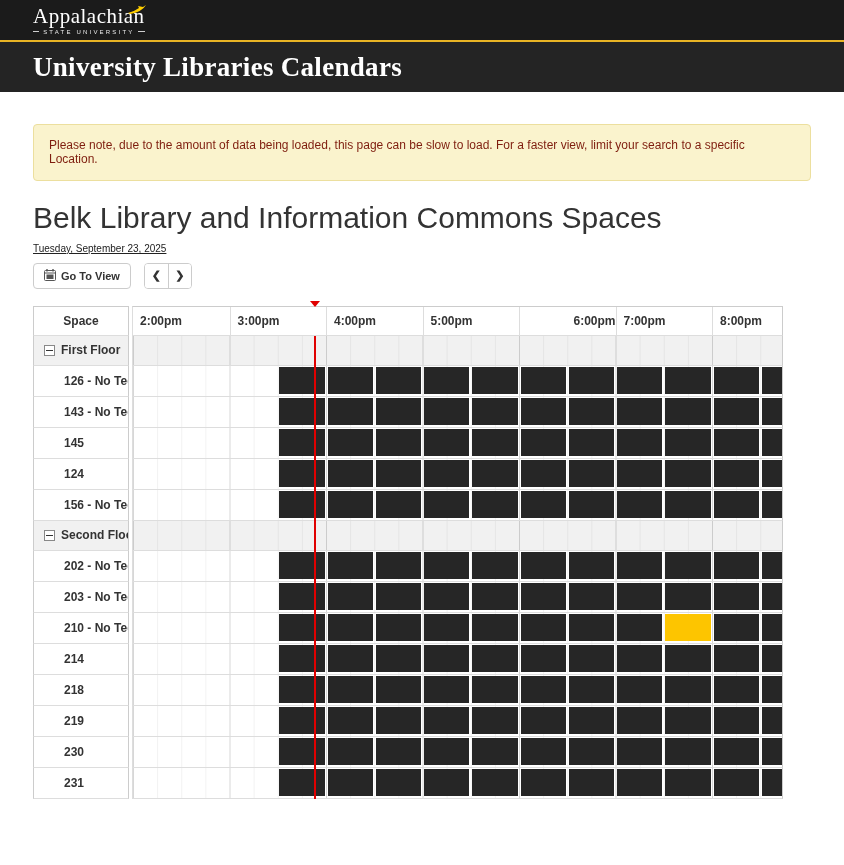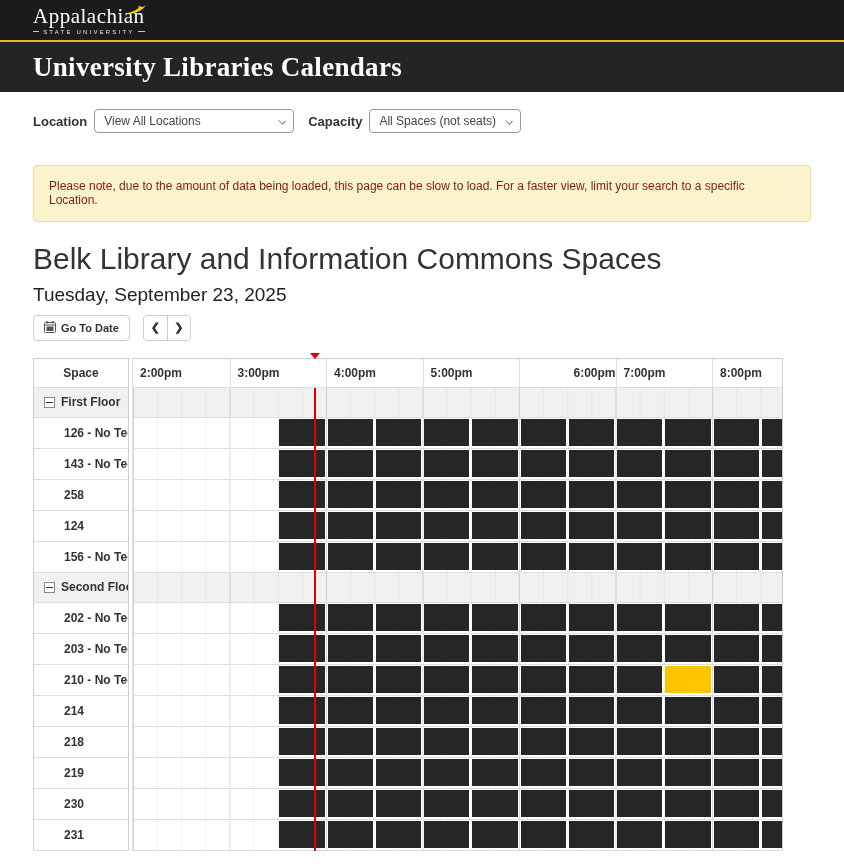--- a/index.html
+++ b/index.html
@@ -32,21 +32,21 @@
   .select.loc { width:200px; margin-right:14px; }
   .select .chev { position:absolute; right:8px; top:8px; width:6px; height:6px;
     border-right:1px solid #777; border-bottom:1px solid #777; transform:rotate(45deg) scale(1,.8); }
 
   
   .notice { margin-top:32px; background:#faf3cd; border:1px solid #ecdf9e; border-radius:4px;
     color:#7e1d0e; font-size:12px; padding:13px 15px; line-height:1.2; }
 
   
   .page-heading { margin-top:20px; font-size:30px; font-weight:500; color:#333; }
-  .page-date { margin-top:8px; font-size:19px; color:#222; }
+  .page-date { margin-top:8px; font-size:10px; color:#222;text-decoration:underline; }
 
   
   .toolbar { display:flex; align-items:center; gap:13px; margin:9px 0 0; }
   .btn { display:flex; align-items:center; gap:5px; height:26px; padding:0 10px;
     border:1px solid #ccc; border-radius:4px; background:#fff; font-size:11px; font-weight:bold;
     color:#333; cursor:pointer; font-family:"Liberation Sans",sans-serif; }
   .btn-group { display:flex; height:26px; border:1px solid #ccc; border-radius:4px;
     overflow:hidden; background:#fff; }
   .btn-group button { width:23px; border:none; background:#fff; font-size:11px; font-weight:bold;
     color:#333; cursor:pointer; }
@@ -105,50 +105,38 @@
     </span>
   </div>
 </header>
 <div class="gold-divider"></div>
 <div class="titlebar">
   <h1>University Libraries Calendars</h1>
 </div>
 
 <main>
 
-  <div class="filters">
-    <span class="lbl">Location</span>
-    <div class="select loc">
-      <span>View All Locations</span>
-      <span class="chev"></span>
-    </div>
-    <span class="lbl">Capacity</span>
-    <div class="select cap">
-      <span>All Spaces (not seats)</span>
-      <span class="chev"></span>
-    </div>
-  </div>
 
   <div class="notice">Please note, due to the amount of data being loaded, this page can be slow to load. For a faster view, limit your search to a specific Location.</div>
 
   <h2 class="page-heading">Belk Library and Information Commons Spaces</h2>
   <div class="page-date">Tuesday, September 23, 2025</div>
 
   <div class="toolbar">
     <button class="btn">
       <span class="cal-icon">
         <svg width="12" height="12" viewBox="0 0 12 12">
             <rect x="0.5" y="1.5" width="11" height="10" rx="1" fill="none" stroke="#555"></rect>
             <line x1="0.5" y1="4" x2="11.5" y2="4" stroke="#555"></line>
             <line x1="3" y1="0" x2="3" y2="2.5" stroke="#555" stroke-width="1.4"></line>
             <line x1="9" y1="0" x2="9" y2="2.5" stroke="#555" stroke-width="1.4"></line>
             <rect x="2.5" y="5.5" width="7" height="4.5" fill="#555"></rect>
           </svg>
       </span>
-      <span>Go To Date</span>
+      <span>Go To View</span>
     </button>
     <div class="btn-group">
       <button>❮</button>
       <button>❯</button>
     </div>
   </div>
 
   <div id="grid">
       <div class="grow hdr">
         <div class="space-cell">Space</div>
@@ -207,21 +195,21 @@
           <div class="slot u" style="left: 339.25px; width: 45.25px;"></div>
           <div class="slot u" style="left: 387.5px; width: 45.25px;"></div>
           <div class="slot u" style="left: 435.75px; width: 45.25px;"></div>
           <div class="slot u" style="left: 484px; width: 45.25px;"></div>
           <div class="slot u" style="left: 532.25px; width: 45.25px;"></div>
           <div class="slot u" style="left: 580.5px; width: 45.25px;"></div>
           <div class="slot u" style="left: 628.75px; width: 45.25px;"></div>
         </div>
       </div>
       <div class="grow room">
-        <div class="space-cell">258</div>
+        <div class="space-cell">145</div>
         <div class="gutter"></div>
         <div class="timeline">
           <div class="slot o" style="left: 1.5px; width: 45.25px;"></div>
           <div class="slot o" style="left: 49.75px; width: 45.25px;"></div>
           <div class="slot o" style="left: 98px; width: 45.25px;"></div>
           <div class="slot u" style="left: 146.25px; width: 45.25px;"></div>
           <div class="slot u" style="left: 194.5px; width: 45.25px;"></div>
           <div class="slot u" style="left: 242.75px; width: 45.25px;"></div>
           <div class="slot u" style="left: 291px; width: 45.25px;"></div>
           <div class="slot u" style="left: 339.25px; width: 45.25px;"></div>

